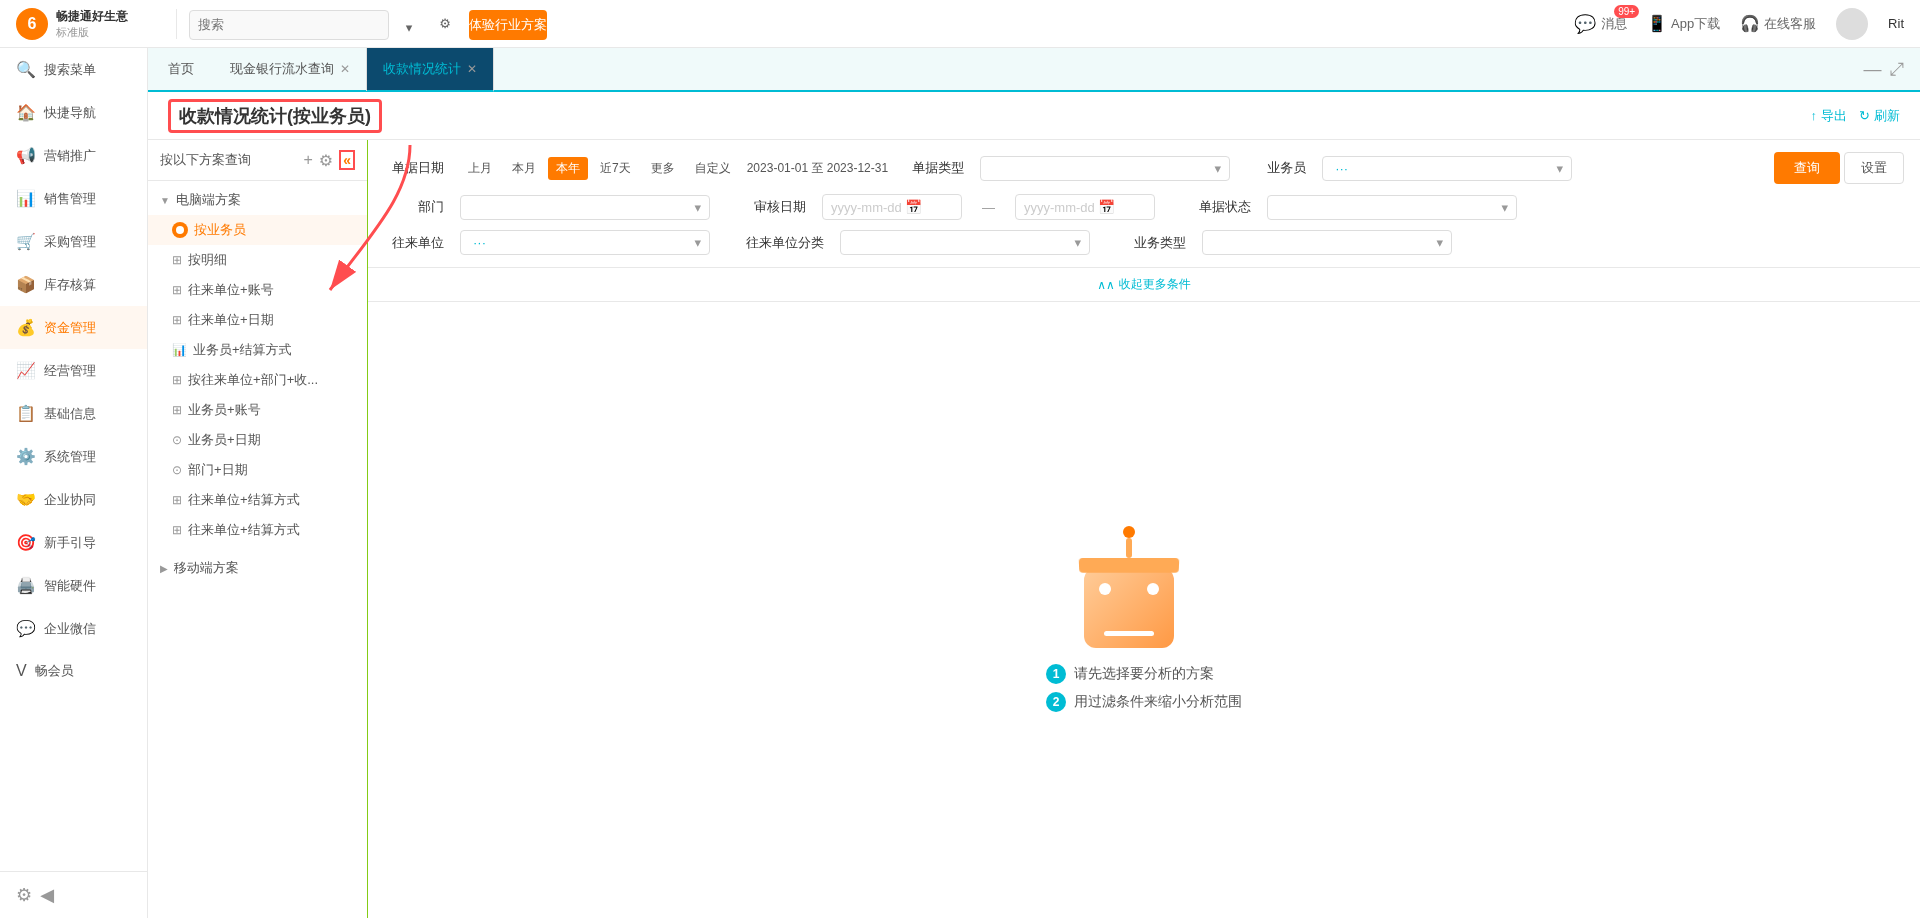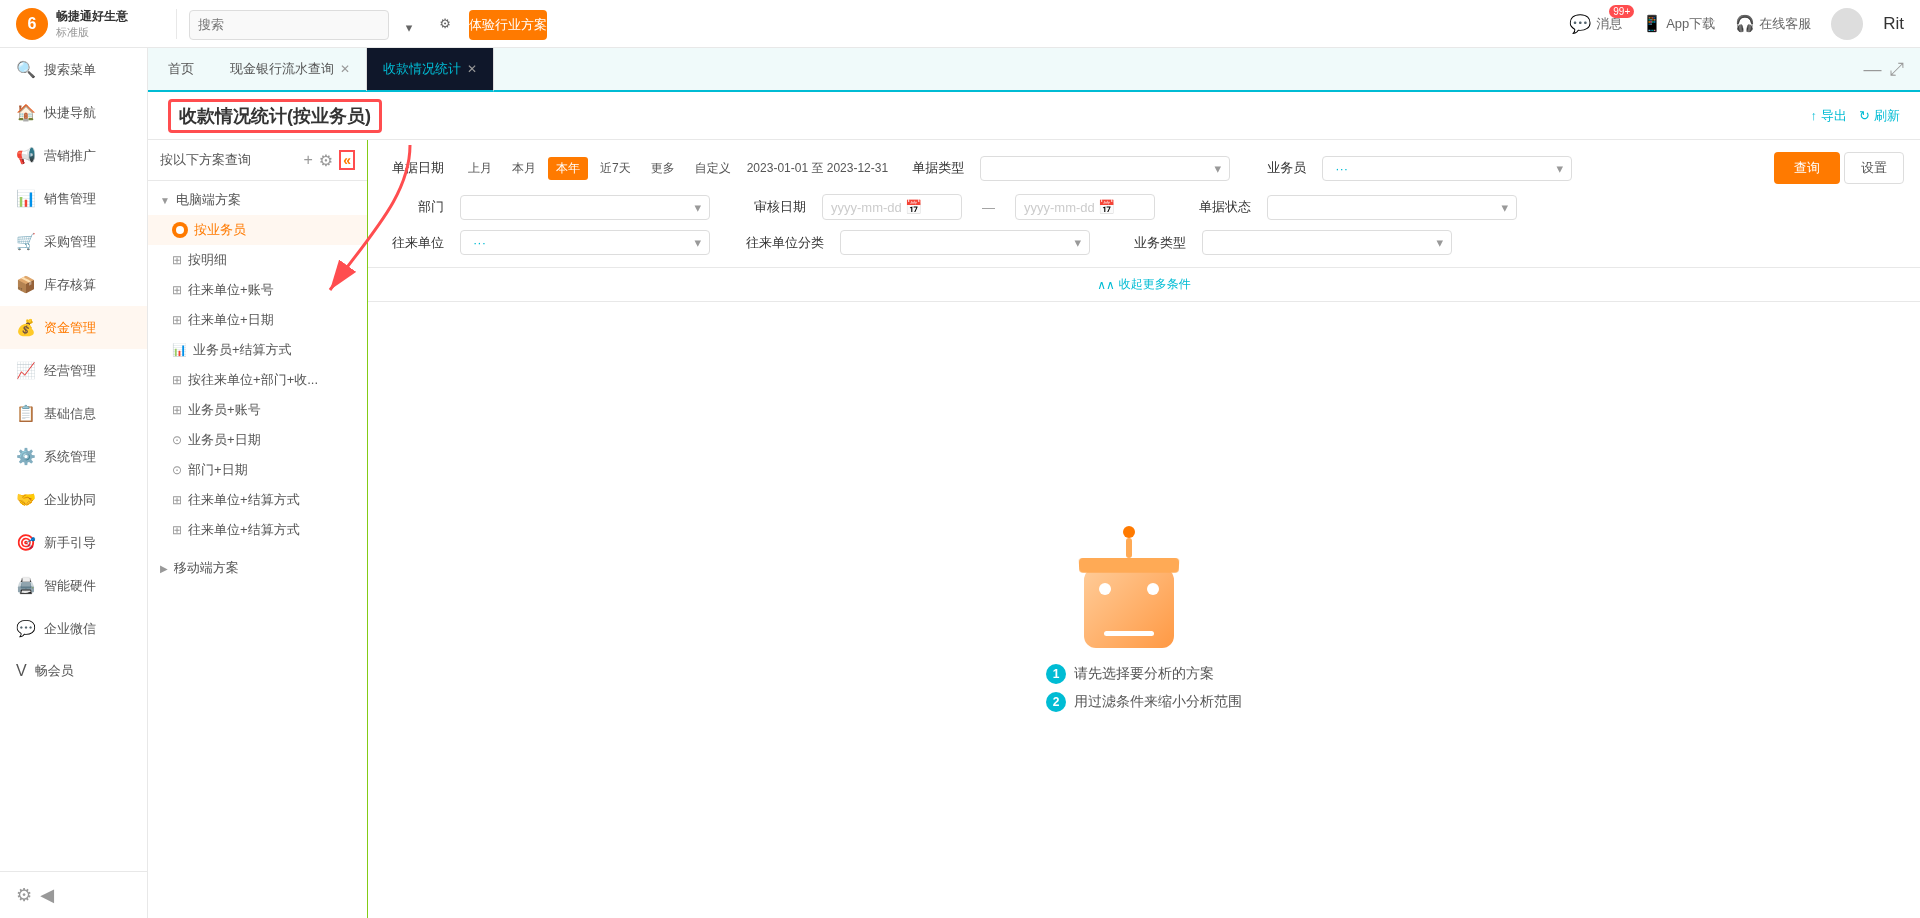--- a/index.html
+++ b/index.html
@@ -120,21 +120,21 @@
       height: 44px;
       display: flex; align-items: center;
       padding: 0 16px;
       cursor: pointer;
       font-size: 13px;
       color: #555;
       border-right: 1px solid #ddd;
       gap: 6px;
     }
     .tab-item.active {
-      background: #0f172a;
+      background: #0c4a6e;
       color: #00bcd4;
       border-bottom: 2px solid #00bcd4;
       margin-bottom: -2px;
     }
     .tab-item .close-icon { color: #999; font-size: 12px; }
     .tab-home { padding: 0 20px; font-size: 13px; color: #555; cursor: pointer; }
     .tab-bar-right { margin-left: auto; display: flex; align-items: center; padding-right: 16px; gap: 8px; }
     .tab-bar-icon { font-size: 18px; color: #999; cursor: pointer; }
 
     
@@ -330,21 +330,21 @@
     </div>
     <div class="top-right-btn">
       <span style="font-size:16px;">📱</span>
       <span>App下载</span>
     </div>
     <div class="top-right-btn">
       <span style="font-size:16px;">🎧</span>
       <span>在线客服</span>
     </div>
     <div class="user-avatar"></div>
-    <div style="color:#333;font-size:17px;">Rit</div>
+    <div style="color:#333;font-size:13px;">Rit</div>
   </div>
 </div>
 
 <div class="main-layout">
 
   <div class="sidebar">
     <div class="sidebar-item">
       <span class="icon">🔍</span>
       <span>搜索菜单</span>
     </div>

